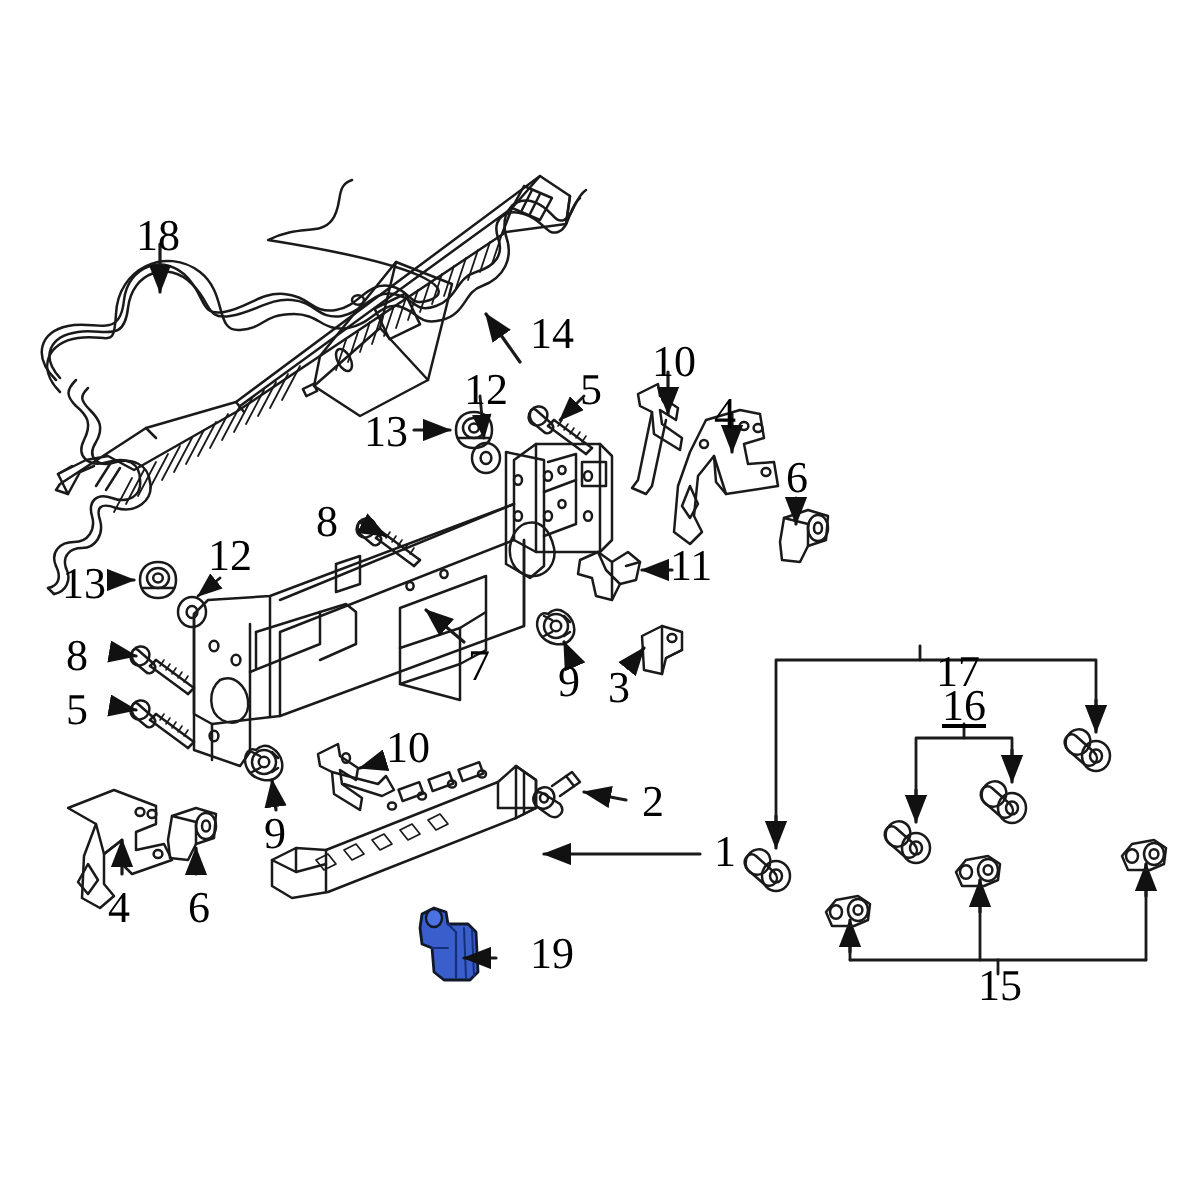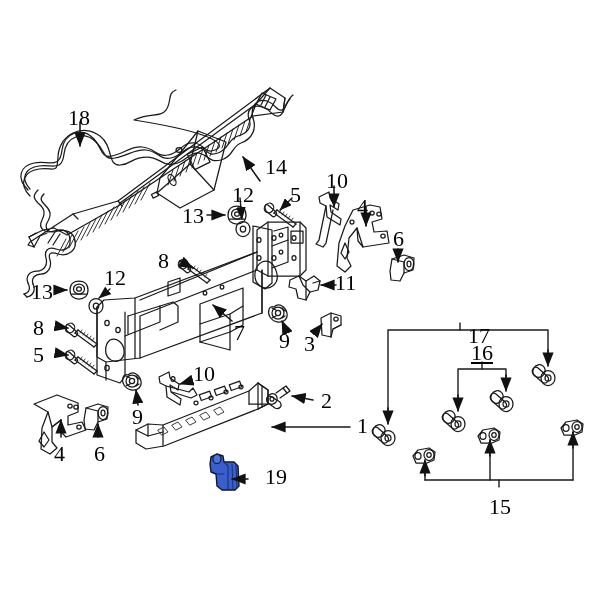--- a/index.html
+++ b/index.html
@@ -512,15 +512,15 @@
 <div class="lbl" style="left:304px;top:333px;">3</div>
 <div class="lbl" style="left:33px;top:344px;">5</div>
 <div class="lbl" style="left:471px;top:342px;text-decoration:underline;">16</div>
 <div class="lbl" style="left:193px;top:363px;">10</div>
 <div class="lbl" style="left:357px;top:415px;">1</div>
 <div class="lbl" style="left:132px;top:406px;">9</div>
 <div class="lbl" style="left:321px;top:390px;">2</div>
 <div class="lbl" style="left:54px;top:443px;">4</div>
 <div class="lbl" style="left:94px;top:443px;">6</div>
 <div class="lbl" style="left:265px;top:466px;">19</div>
-<div class="lbl" style="left:489px;top:496px;">15</div>
+<div class="lbl" style="left:489px;top:482px;">15</div>
 
 </div>
 
 </body></html>

